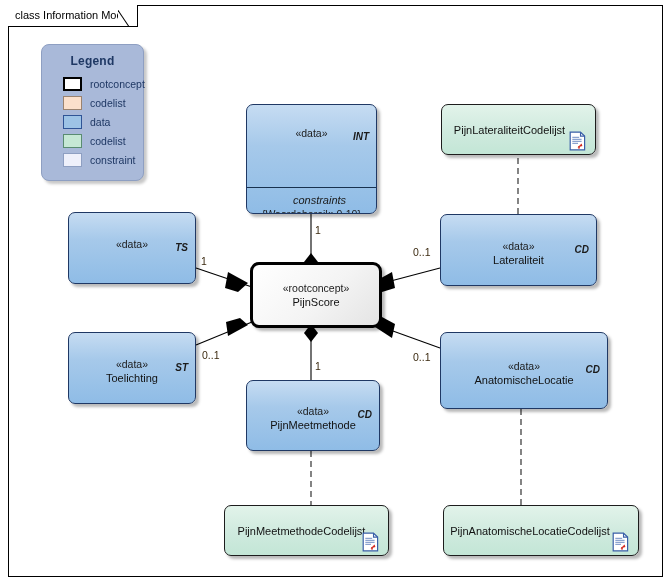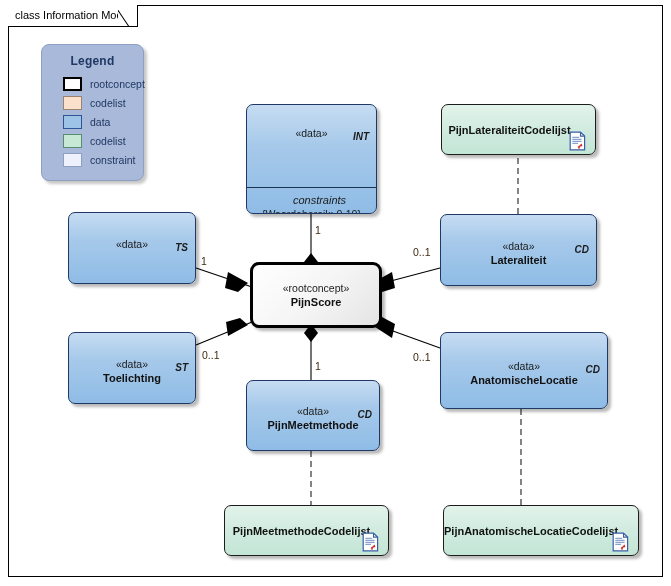--- a/index.html
+++ b/index.html
@@ -98,21 +98,21 @@
   }
   .stereo {
     font-size: 10.5px;
     color: #1b1b1b;
     text-align: center;
     line-height: 13px;
     white-space: nowrap;
   }
   .cname {
     font-size: 11px;
-    font-weight: bold;
+    font-weight: normal;
     color: #111;
     text-align: center;
     line-height: 14px;
     white-space: nowrap;
   }
   .tagname {
     position: absolute;
     right: 7px;
     top: 4px;
     font-size: 10px;

